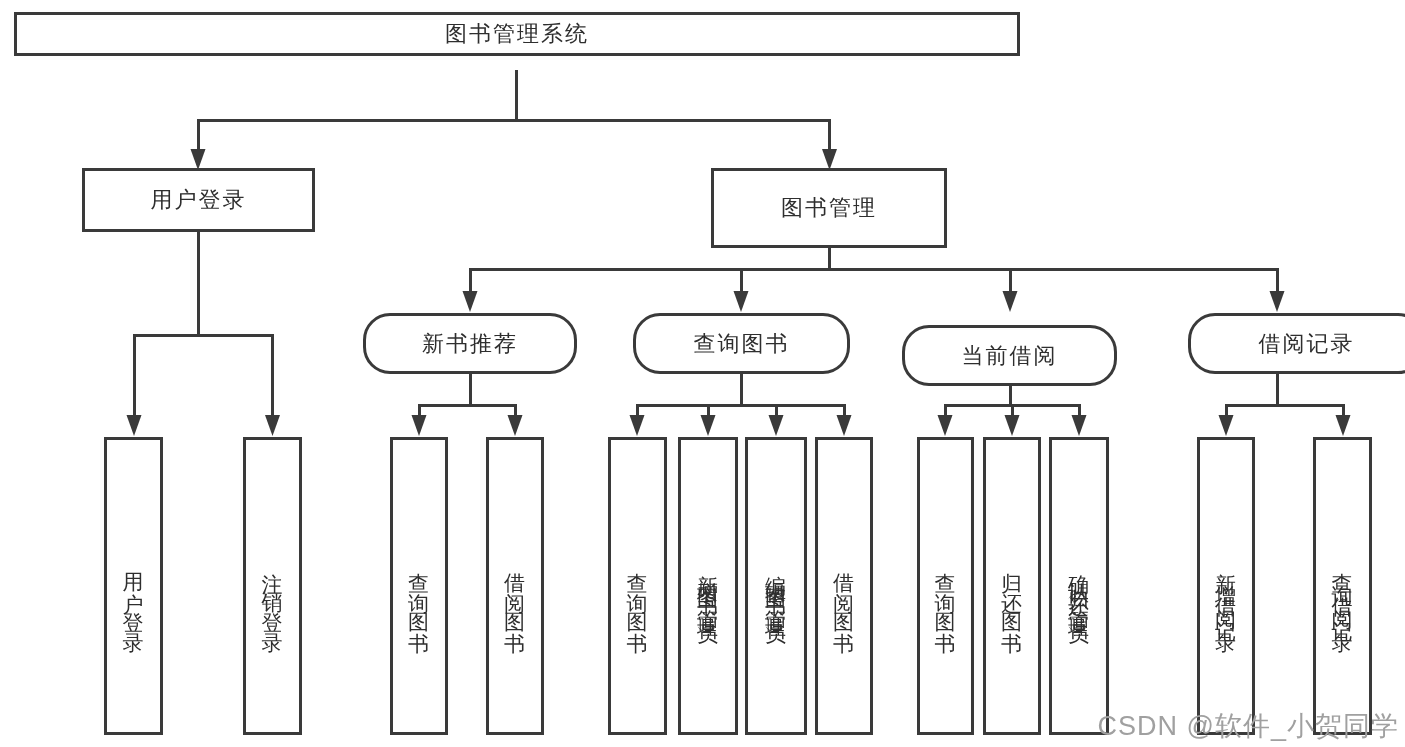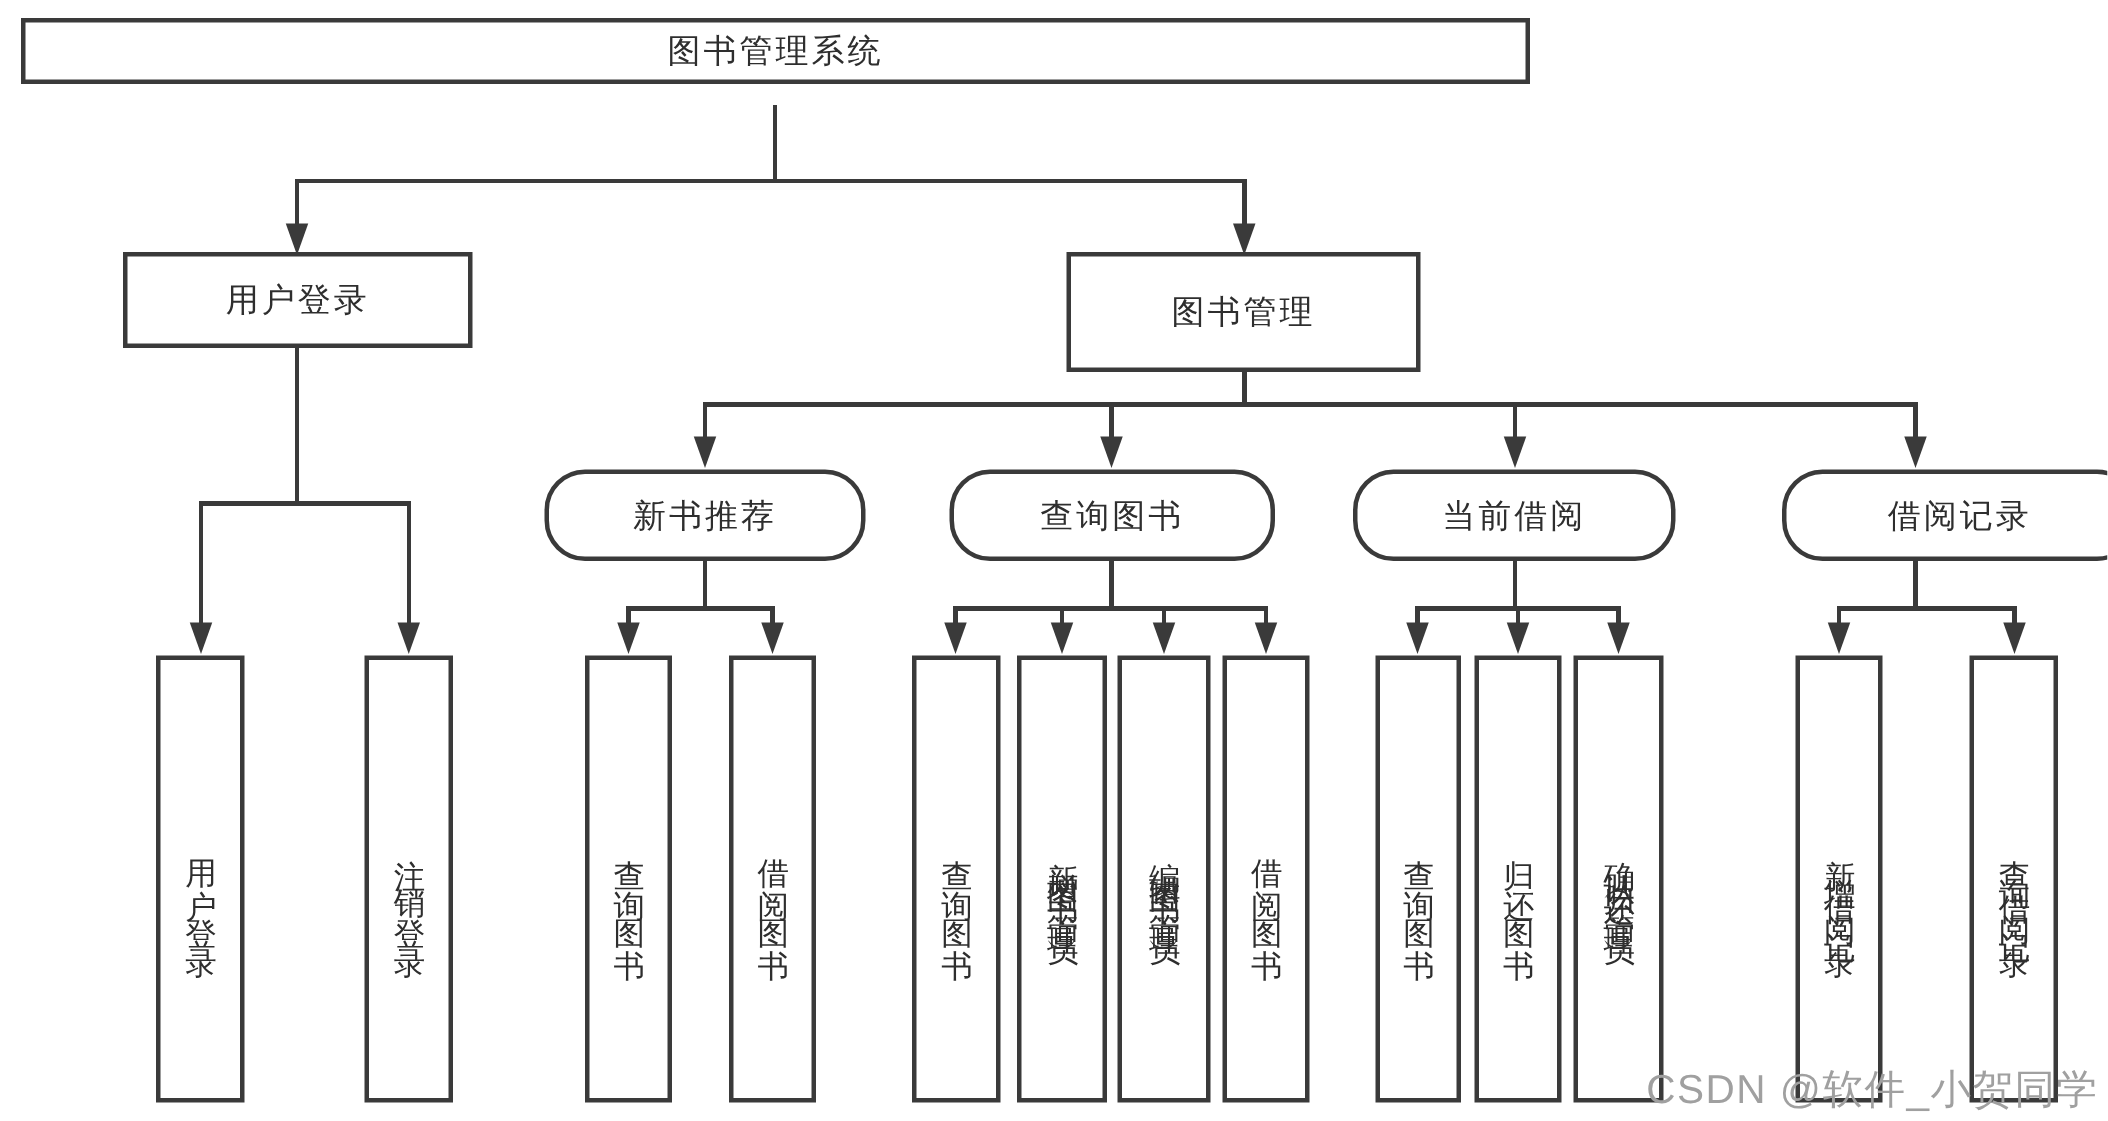--- a/index.html
+++ b/index.html
@@ -27,21 +27,21 @@
     z-index: 1;
     color: #2e2e2e;
   }
   .hbox { font-size: 22px; letter-spacing: 2px; }
   .root  { left: 14px;  top: 12px;  width: 1006px; height: 44px; }
   .lv2-a { left: 82px;  top: 168px; width: 233px;  height: 64px; }
   .lv2-b { left: 711px; top: 168px; width: 236px;  height: 80px; }
   .lv3   { top: 313px; height: 61px; border-radius: 27px; }
   .lv3-a { left: 363px;  width: 214px; }
   .lv3-b { left: 633px;  width: 217px; }
-  .lv3-c { left: 902px;  width: 215px; }
+  .lv3-c { left: 902px;  width: 215px; margin-top: 12px; }
   .lv3-d { left: 1188px; width: 237px; }
   .vbox { top: 437px; height: 298px; font-size: 21px; }
   .vbox > span {
     writing-mode: vertical-rl;
     text-orientation: mixed;
     line-height: 1;
     white-space: nowrap;
   }
   .ls-a > span { letter-spacing: 20px; margin-top: 20px; } 
   .ls-b > span { letter-spacing: 12px; margin-top: 12px; } 

